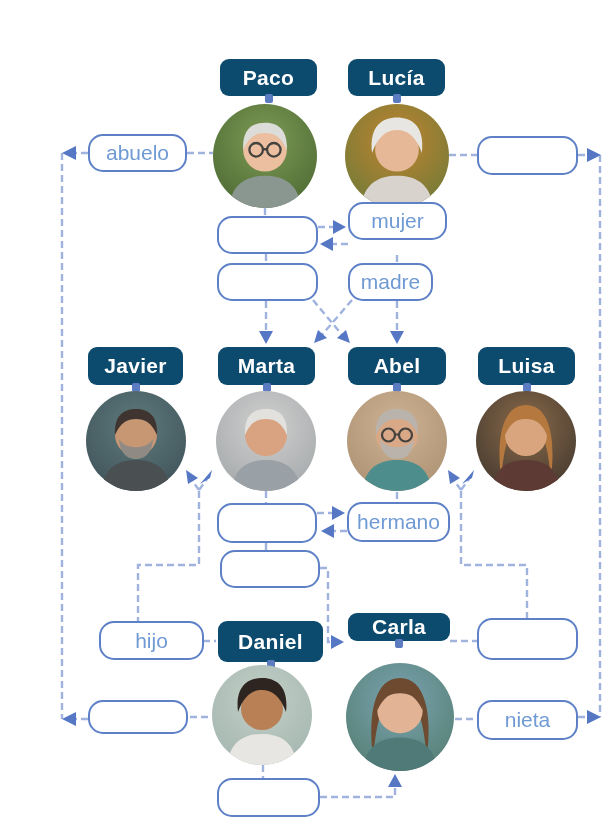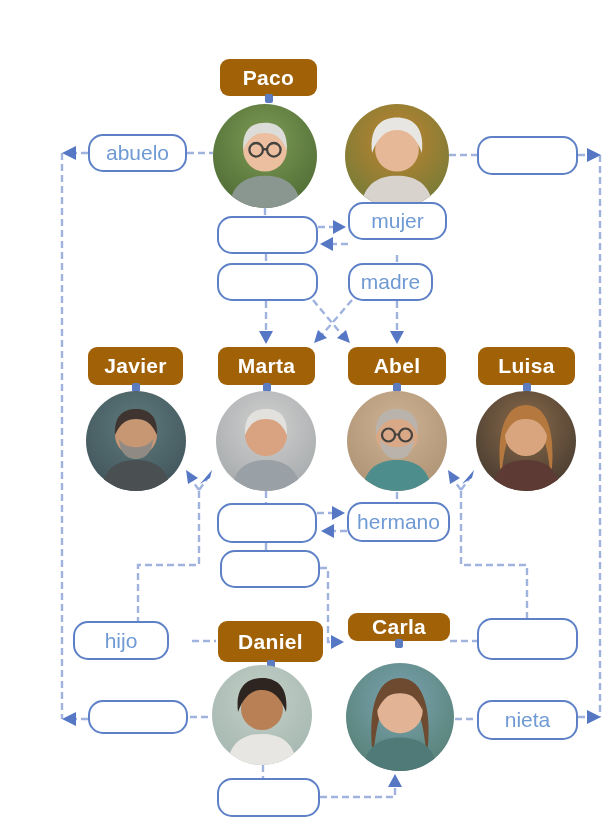--- a/index.html
+++ b/index.html
@@ -1,19 +1,19 @@
 <!DOCTYPE html>
 <html><head>
 <meta charset="utf-8">
 <style>
   html,body{margin:0;padding:0;background:#ffffff;}
   .canvas{position:relative;width:613px;height:824px;background:#ffffff;
           font-family:"Liberation Sans",sans-serif;overflow:hidden;}
   svg.connectors{position:absolute;left:0;top:0;width:613px;height:824px;pointer-events:none;}
-  .tag{position:absolute;background:#a16207;border-radius:9px;color:#ffffff;font-weight:bold;
+  .tag{position:absolute;background:#0c4a6e;border-radius:9px;color:#ffffff;font-weight:bold;
        font-size:21px;letter-spacing:.3px;display:flex;align-items:center;justify-content:center;}
   .tag::after{content:"";position:absolute;bottom:-7px;left:50%;width:8px;height:9px;margin-left:-4px;
        background:#5b7cc1;border-radius:2px;}
   .labelbox,.slot{position:absolute;background:#ffffff;border:2.5px solid #5d80c6;border-radius:15px;
        box-sizing:border-box;display:flex;align-items:center;justify-content:center;}
   .labelbox{color:#6f9ad4;font-size:21px;}
   .photo{position:absolute;border-radius:50%;overflow:hidden;}
   .photo svg{display:block;width:100%;height:100%;}
 </style>
 </head>
@@ -54,20 +54,21 @@
       <polygon points="344,642 331,635 331,649"></polygon>
       <polygon points="186,470 198,478 188,484"></polygon>
       <polygon points="212,470 200,484 210,478"></polygon>
       <polygon points="448,470 460,478 450,484"></polygon>
       <polygon points="474,470 462,484 472,478"></polygon>
       <polygon points="395,774 388,787 402,787"></polygon>
     </g>
   </svg>
 
   <div class="tag" style="left:220px;top:59px;width:97px;height:37px">Paco</div>
+  <div class="tag" style="left:348px;top:59px;width:97px;height:37px">Lucía</div>
   <div class="tag" style="left:88px;top:347px;width:95px;height:38px">Javier</div>
   <div class="tag" style="left:218px;top:347px;width:97px;height:38px">Marta</div>
   <div class="tag" style="left:348px;top:347px;width:98px;height:38px">Abel</div>
   <div class="tag" style="left:478px;top:347px;width:97px;height:38px">Luisa</div>
   <div class="tag" style="left:218px;top:621px;width:105px;height:41px">Daniel</div>
   <div class="tag" style="left:348px;top:613px;width:102px;height:28px">Carla</div>
 
   <div class="photo" style="left: 213px; top: 104px; width: 104px; height: 104px; background: radial-gradient(circle at 50% 35%, rgb(125, 155, 85) 0%, rgb(71, 99, 47) 100%);">
       <svg xmlns="http://www.w3.org/2000/svg" viewBox="0 0 100 100">
         <path d="M15,102 C17,76 33,69 50,69 C67,69 83,76 85,102 Z" fill="#8a9690"></path>
@@ -136,21 +137,21 @@
         <path d="M15,102 C17,76 33,69 50,69 C67,69 83,76 85,102 Z" fill="#4f7a78"></path>
         <circle cx="50" cy="44" r="21" fill="#e2b394"></circle>
         <path d="M29,44 C28,24 37,17 50,17 C63,17 72,24 71,44 C65,31 59,28 50,28 C41,28 35,31 29,44 Z" fill="#6d4a30"></path>
       </svg>
     </div>
 
   <div class="labelbox" style="left:88px;top:134px;width:99px;height:38px">abuelo</div>
   <div class="labelbox" style="left:348px;top:202px;width:99px;height:38px">mujer</div>
   <div class="labelbox" style="left:348px;top:263px;width:85px;height:38px">madre</div>
   <div class="labelbox" style="left:347px;top:502px;width:103px;height:40px">hermano</div>
-  <div class="labelbox" style="left:73px;top:621px;width:96px;height:39px">hijo</div>
+  <div class="labelbox" style="left:99px;top:621px;width:105px;height:39px">hijo</div>
   <div class="labelbox" style="left:477px;top:700px;width:101px;height:40px">nieta</div>
 
   <div class="slot" style="left:477px;top:136px;width:101px;height:39px"></div>
   <div class="slot" style="left:217px;top:216px;width:101px;height:38px"></div>
   <div class="slot" style="left:217px;top:263px;width:101px;height:38px"></div>
   <div class="slot" style="left:217px;top:503px;width:100px;height:40px"></div>
   <div class="slot" style="left:220px;top:550px;width:100px;height:38px"></div>
   <div class="slot" style="left:477px;top:618px;width:101px;height:42px"></div>
   <div class="slot" style="left:88px;top:700px;width:100px;height:34px"></div>
   <div class="slot" style="left:217px;top:778px;width:103px;height:39px"></div>

